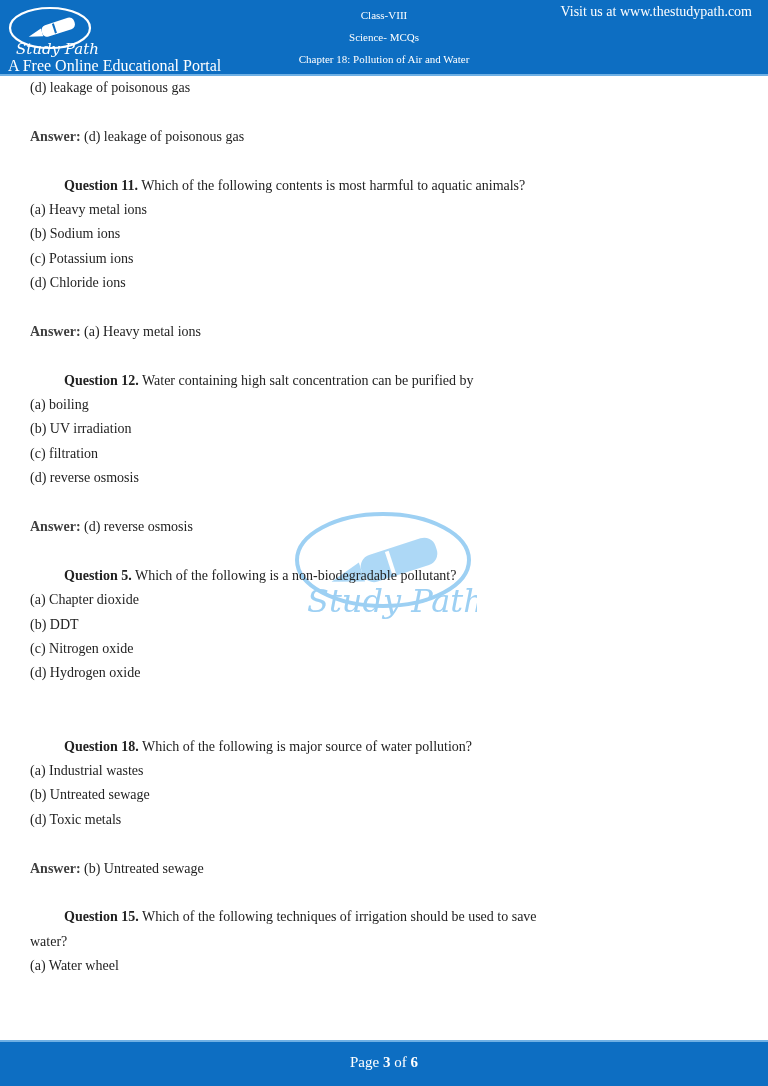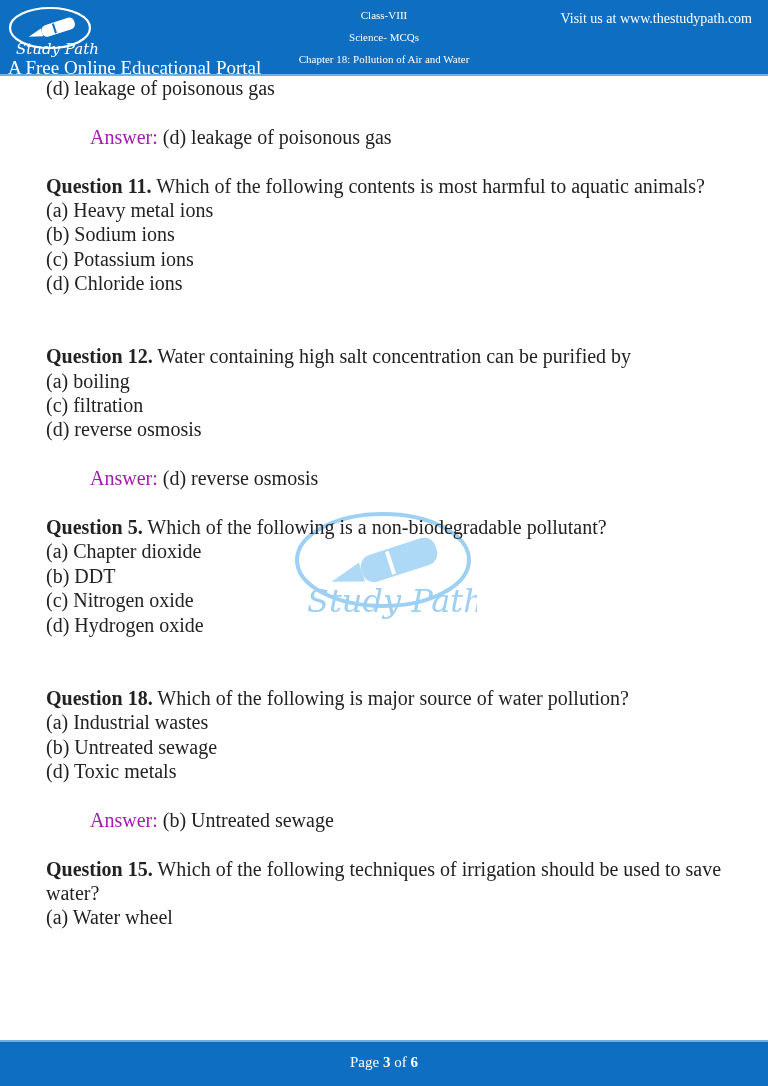--- a/index.html
+++ b/index.html
@@ -11,38 +11,38 @@
     }
     .header {
       position: absolute; left: 0; top: 0; width: 768px; height: 74px;
       background: #0d6ec2;
       border-bottom: 2px solid #6fb0e4;
       color: #ffffff;
     }
     .logo { position: absolute; left: 6px; top: 4px; width: 92px; height: 54px; }
     .logo-tagline {
       position: absolute; left: 8px; top: 57px;
-      font-family: "Liberation Serif", serif; font-size: 19px; white-space: nowrap;
+      font-family: "Liberation Serif", serif; font-size: 16px; white-space: nowrap;
     }
     .header-center {
       position: absolute; left: 150px; width: 468px; top: 4px;
       text-align: center; font-family: "Liberation Serif", serif; font-size: 11px; line-height: 22px;
     }
     .header-link {
-      position: absolute; right: 16px; top: 11px;
+      position: absolute; right: 16px; top: 4px;
       font-family: "Liberation Serif", serif; font-size: 14px; white-space: nowrap; margin-left: 20px;
     }
     .content {
-      position: absolute; left: 46px; top: 76px; width: 680px;
-      font-family: "Liberation Serif", serif; font-size: 20px; line-height: 24.4px;
+      position: absolute; left: 30px; top: 76px; width: 680px;
+      font-family: "Liberation Serif", serif; font-size: 14px; line-height: 24.4px;
     }
     .line { white-space: nowrap; height: 24.4px; }
     .gap { height: 24.4px; }
-    .q-label { font-weight: bold; }
-    .ans-label { color: #a21caf; font-weight: normal; margin-left: 44px; }
+    .q-label { font-weight: bold; margin-left: 34px; }
+    .ans-label { color: #404040; font-weight: bold; }
     .watermark { position: absolute; left: 293px; top: 508px; width: 184px; height: 118px; opacity: 0.85; pointer-events: none; }
     .footer {
       position: absolute; left: 0; top: 1040px; width: 768px; height: 46px;
       background: #0d6ec2; border-top: 2px solid #6fb0e4; color: #ffffff;
       text-align: center; font-family: "Liberation Serif", serif; font-size: 15px; line-height: 40px;
     }
     .footer b { font-weight: bold; }
   </style>
 </head>
 <body>
@@ -81,24 +81,26 @@
   <div class="gap"></div>
   <div class="line"><span class="ans-label">Answer:</span><span> (d) leakage of poisonous gas</span></div>
   <div class="gap"></div>
 
   <div class="line"><span class="q-label">Question 11.</span><span> Which of the following contents is most harmful to aquatic animals?</span></div>
   <div class="line">(a) Heavy metal ions</div>
   <div class="line">(b) Sodium ions</div>
   <div class="line">(c) Potassium ions</div>
   <div class="line">(d) Chloride ions</div>
   <div class="gap"></div>
+  <div class="line"><span class="ans-label">Answer:</span><span> (a) Heavy metal ions</span></div>
   <div class="gap"></div>
 
   <div class="line"><span class="q-label">Question 12.</span><span> Water containing high salt concentration can be purified by</span></div>
   <div class="line">(a) boiling</div>
+  <div class="line">(b) UV irradiation</div>
   <div class="line">(c) filtration</div>
   <div class="line">(d) reverse osmosis</div>
   <div class="gap"></div>
   <div class="line"><span class="ans-label">Answer:</span><span> (d) reverse osmosis</span></div>
   <div class="gap"></div>
 
   <div class="line"><span class="q-label">Question 5.</span><span> Which of the following is a non-biodegradable pollutant?</span></div>
   <div class="line">(a) Chapter dioxide</div>
   <div class="line">(b) DDT</div>
   <div class="line">(c) Nitrogen oxide</div>

